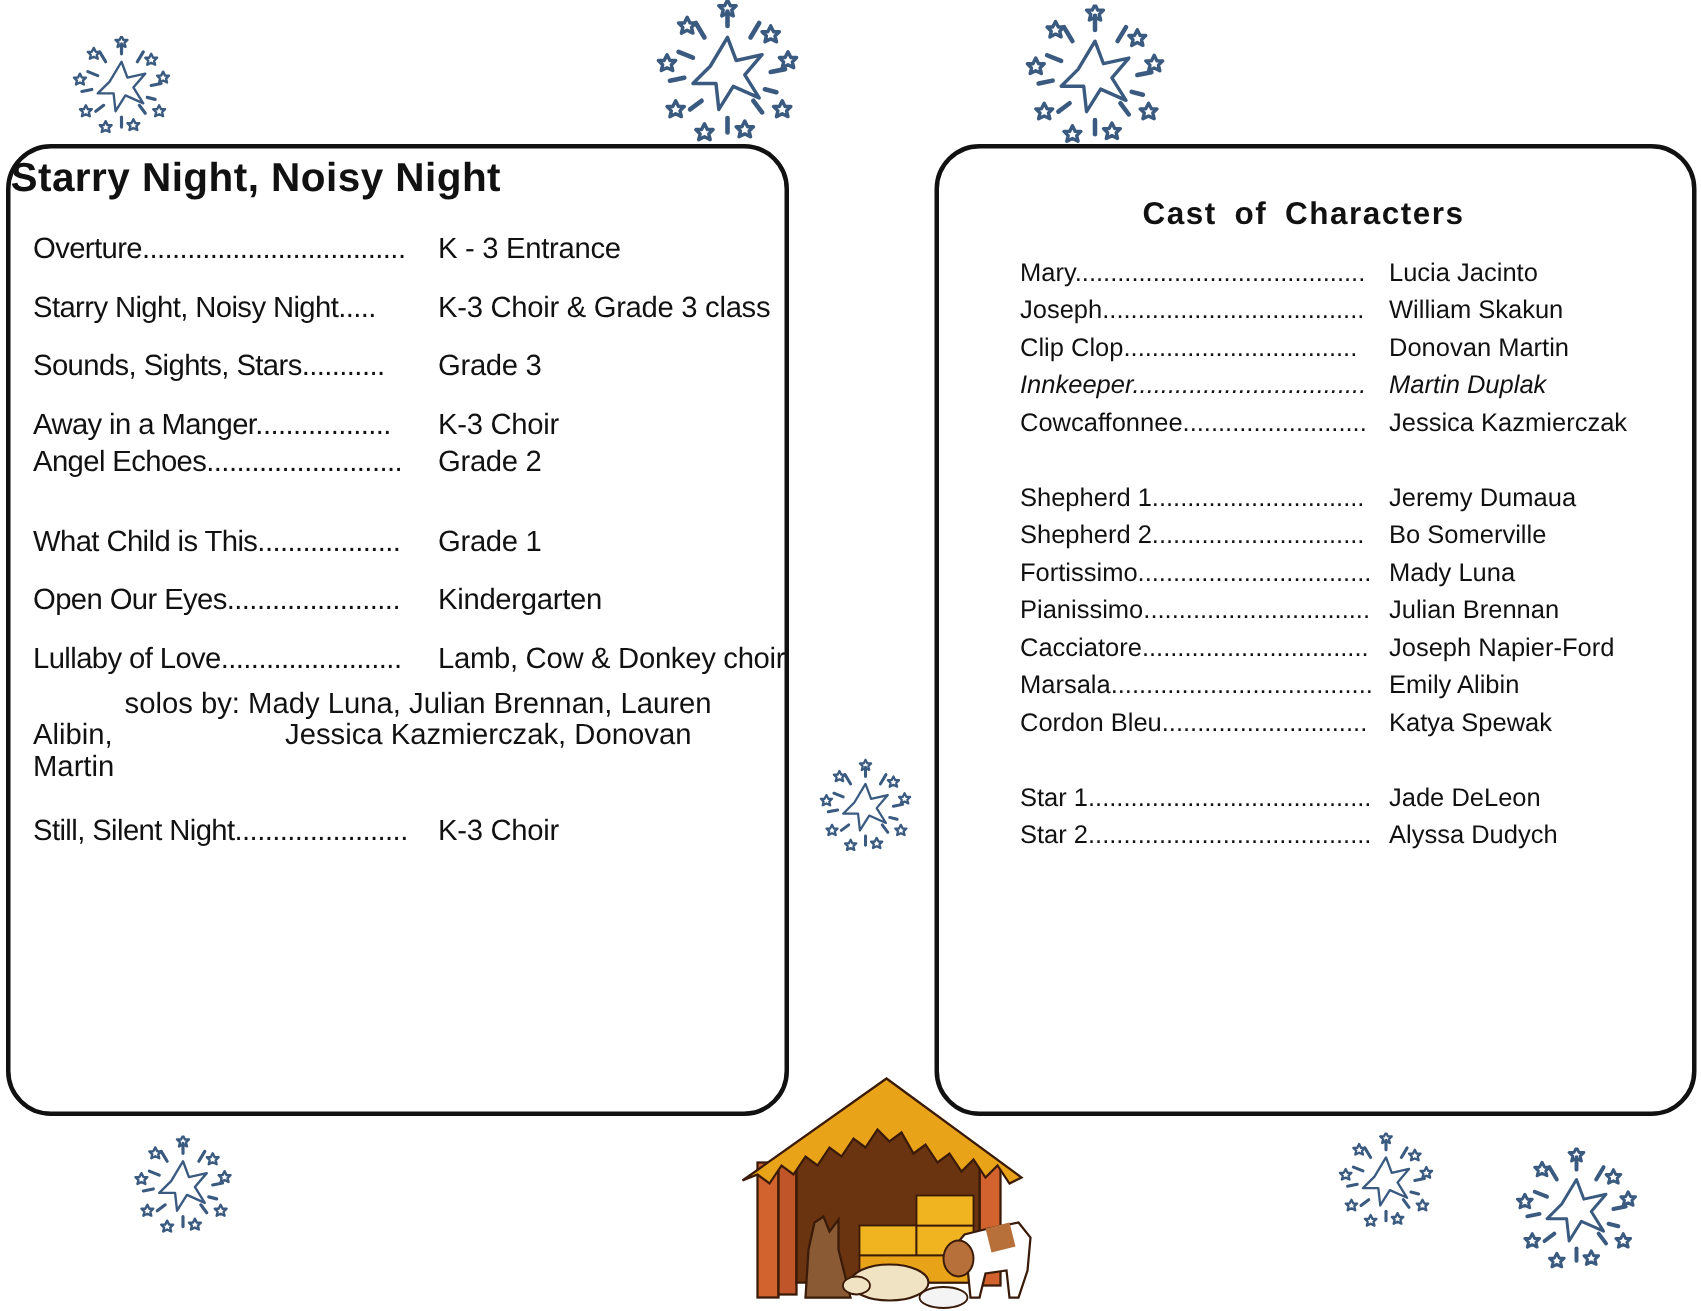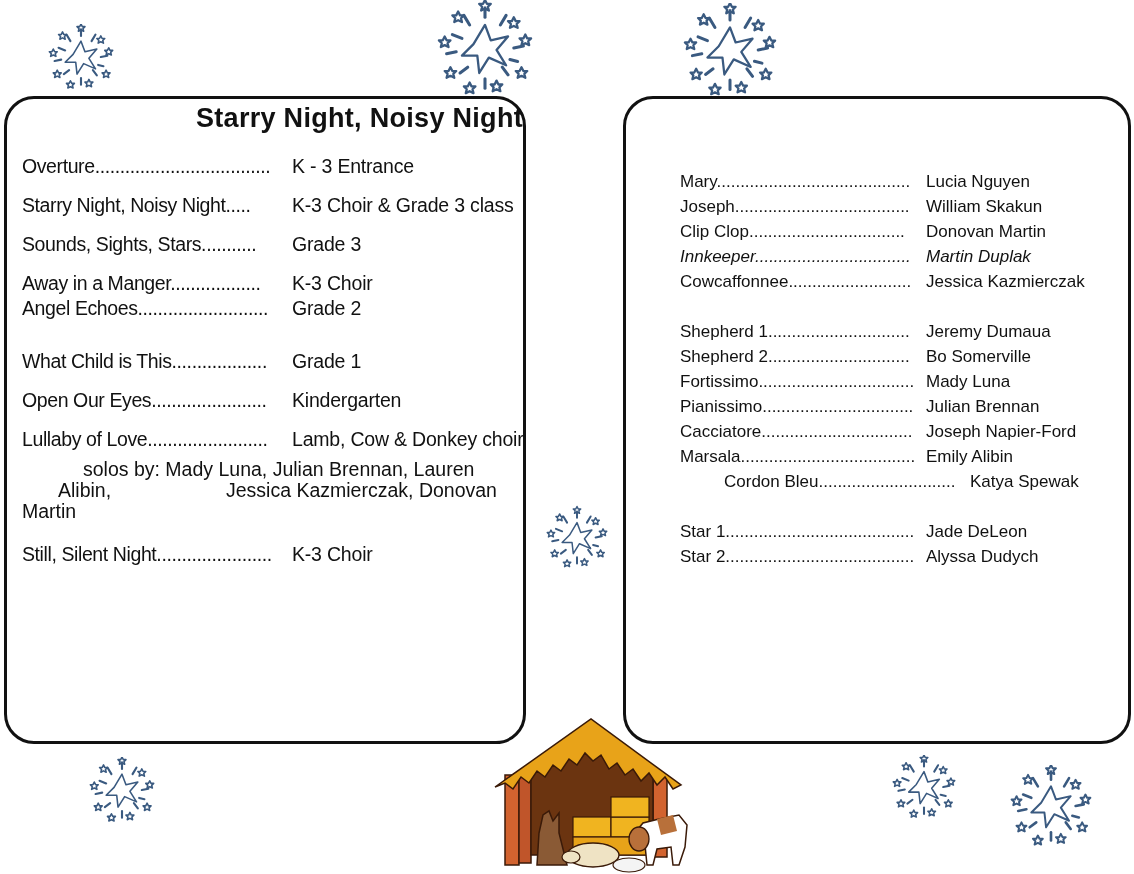--- a/index.html
+++ b/index.html
@@ -1,27 +1,27 @@
 <!DOCTYPE html>
 <html><head>
   <meta charset="utf-8">
   <style>
     html, body { margin: 0; padding: 0; background: #ffffff; }
     body { width: 1134px; height: 874px; position: relative; overflow: hidden; font-family: "Liberation Sans", sans-serif; color: #111; }
     .panel { position: absolute; border: 3px solid #111; border-radius: 30px; background: #fff; box-sizing: border-box; }
     #left-panel { left: 4px; top: 96px; width: 522px; height: 648px; }
     #right-panel { left: 623px; top: 96px; width: 508px; height: 648px; }
 
-    .program-title { position: absolute; left: 0; right: 0; top: 4px; text-align: right; font-weight: bold; font-size: 27px; letter-spacing: 0.3px; }
+    .program-title { position: absolute; left: 0; right: 0; top: 4px; text-align: left; font-weight: bold; font-size: 27px; letter-spacing: 0.3px; }
     .program-row { position: absolute; left: 15px; font-size: 19.5px; white-space: nowrap; letter-spacing: -0.4px; }
     .program-row .piece { display: inline-block; }
     .program-row .performer { position: absolute; left: 270px; top: 0; white-space: nowrap; letter-spacing: -0.2px; }
     .solos { position: absolute; left: 15px; top: 360px; width: 510px; font-size: 19.5px; line-height: 21px; white-space: nowrap; }
     .solos .l1 { padding-left: 61px; }
-    .solos .l2 span.indent { display: inline-block; width: 168px; margin-left: 36px; }
+    .solos .l2 span.indent { display: inline-block; width: 168px; }
 
     .cast-title { position: absolute; left: 0; right: 0; top: 32px; font-weight: bold; font-size: 21px; letter-spacing: 1px; padding-left: 0; text-align: center; }
     .cast-title span { position: relative; left: -8px; word-spacing: 5px; }
     .cast-row { position: absolute; left: 54px; font-size: 17px; white-space: nowrap; }
     .cast-row .actor { position: absolute; left: 246px; top: 0; white-space: nowrap; }
 
     .burst { position: absolute; }
     .burst svg { width: 100%; height: 100%; display: block; }
     #nativity { position: absolute; left: 493px; top: 715px; width: 198px; height: 158px; }
   </style>
@@ -150,33 +150,34 @@
     <div class="l3">Martin</div>
   </div>
 
   <div class="program-row" style="top:444px;">
     <span class="piece">Still, Silent Night.......................</span>
     <span class="performer">K-3 Choir</span>
   </div>
 </div>
 
 <div class="panel" id="right-panel">
-
-  <div class="cast-row" style="top:73px;"><span>Mary.........................................</span><span class="actor">Lucia Nguyen</span></div>
+  <div class="cast-title"><span>Cast  of  Characters</span></div>
+
+  <div class="cast-row" style="top:73px;"><span>Mary.........................................</span><span class="actor">Lucia Jacinto</span></div>
   <div class="cast-row" style="top:98px;"><span>Joseph.....................................</span><span class="actor">William Skakun</span></div>
   <div class="cast-row" style="top:123px;"><span>Clip Clop.................................</span><span class="actor">Donovan Martin</span></div>
   <div class="cast-row" style="top:148px;font-style:italic;"><span>Innkeeper.................................</span><span class="actor">Martin Duplak</span></div>
   <div class="cast-row" style="top:173px;"><span>Cowcaffonnee..........................</span><span class="actor">Jessica  Kazmierczak</span></div>
   <div class="cast-row" style="top:223px;"><span>Shepherd 1..............................</span><span class="actor">Jeremy Dumaua</span></div>
   <div class="cast-row" style="top:248px;"><span>Shepherd 2..............................</span><span class="actor">Bo Somerville</span></div>
   <div class="cast-row" style="top:273px;"><span>Fortissimo.................................</span><span class="actor">Mady Luna</span></div>
   <div class="cast-row" style="top:298px;"><span>Pianissimo................................</span><span class="actor">Julian Brennan</span></div>
   <div class="cast-row" style="top:323px;"><span>Cacciatore................................</span><span class="actor">Joseph Napier-Ford</span></div>
   <div class="cast-row" style="top:348px;"><span>Marsala.....................................</span><span class="actor">Emily Alibin</span></div>
-  <div class="cast-row" style="top:373px;margin-left:44px;"><span>Cordon Bleu.............................</span><span class="actor">Katya Spewak</span></div>
+  <div class="cast-row" style="top:373px;"><span>Cordon Bleu.............................</span><span class="actor">Katya Spewak</span></div>
   <div class="cast-row" style="top:423px;"><span>Star 1........................................</span><span class="actor">Jade DeLeon</span></div>
   <div class="cast-row" style="top:448px;text-align:center;"><span>Star 2........................................</span><span class="actor">Alyssa Dudych</span></div>
 </div>
 
 <div id="nativity">
   <svg viewBox="0 0 198 158" width="198" height="158">
 
     <rect x="12" y="60" width="14" height="90" fill="#d2632f" stroke="#3a1a08" stroke-width="1.5"></rect>
     <rect x="26" y="62" width="12" height="86" fill="#c0552a" stroke="#3a1a08" stroke-width="1.5"></rect>
     <rect x="160" y="62" width="14" height="80" fill="#d2632f" stroke="#3a1a08" stroke-width="1.5"></rect>

